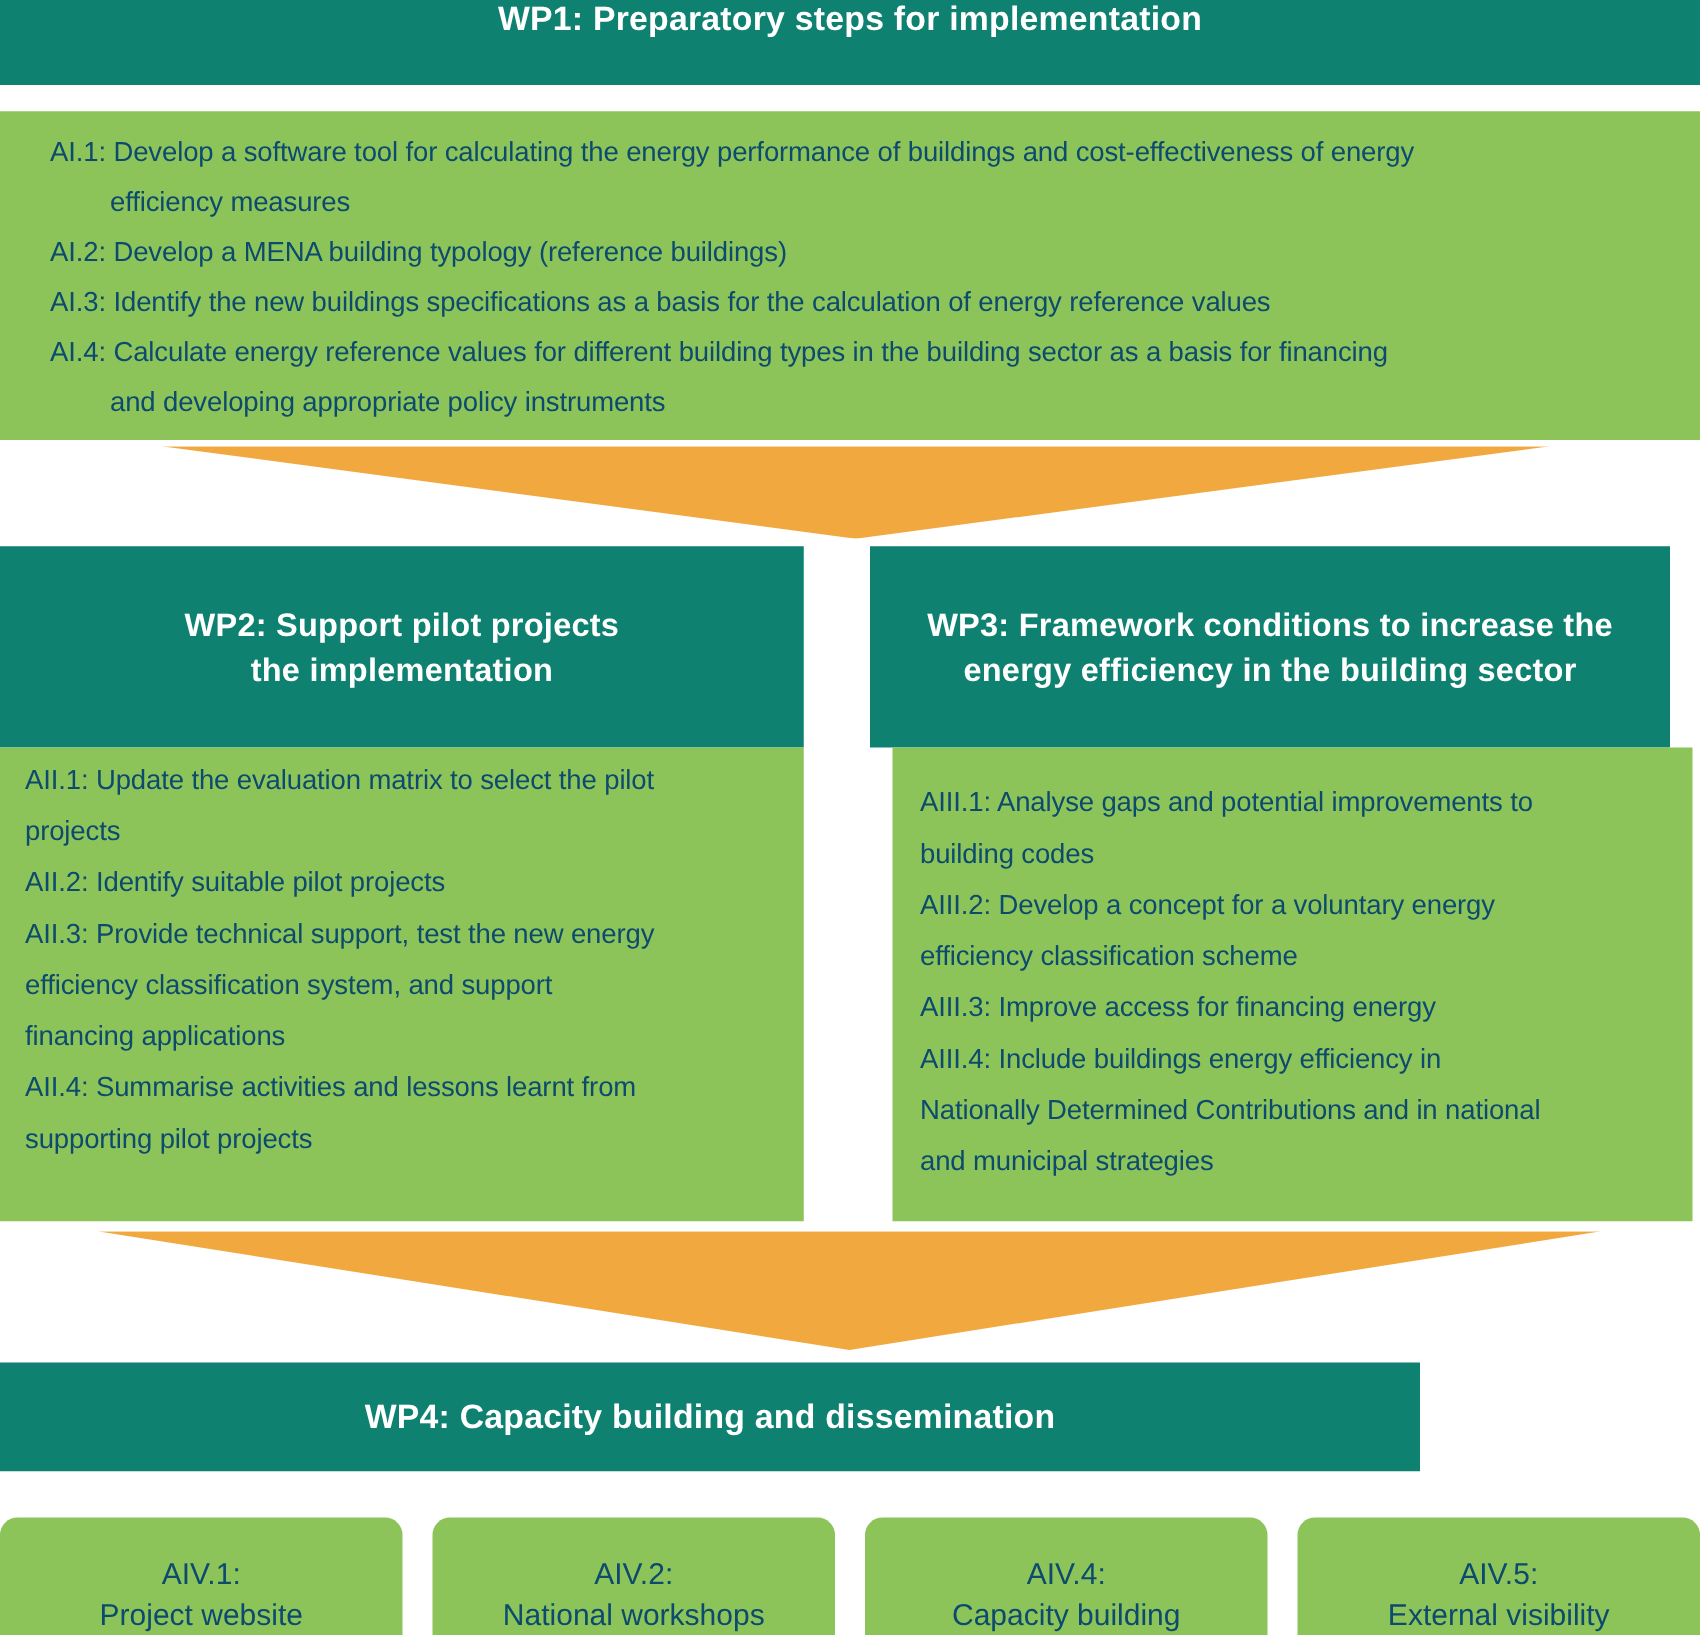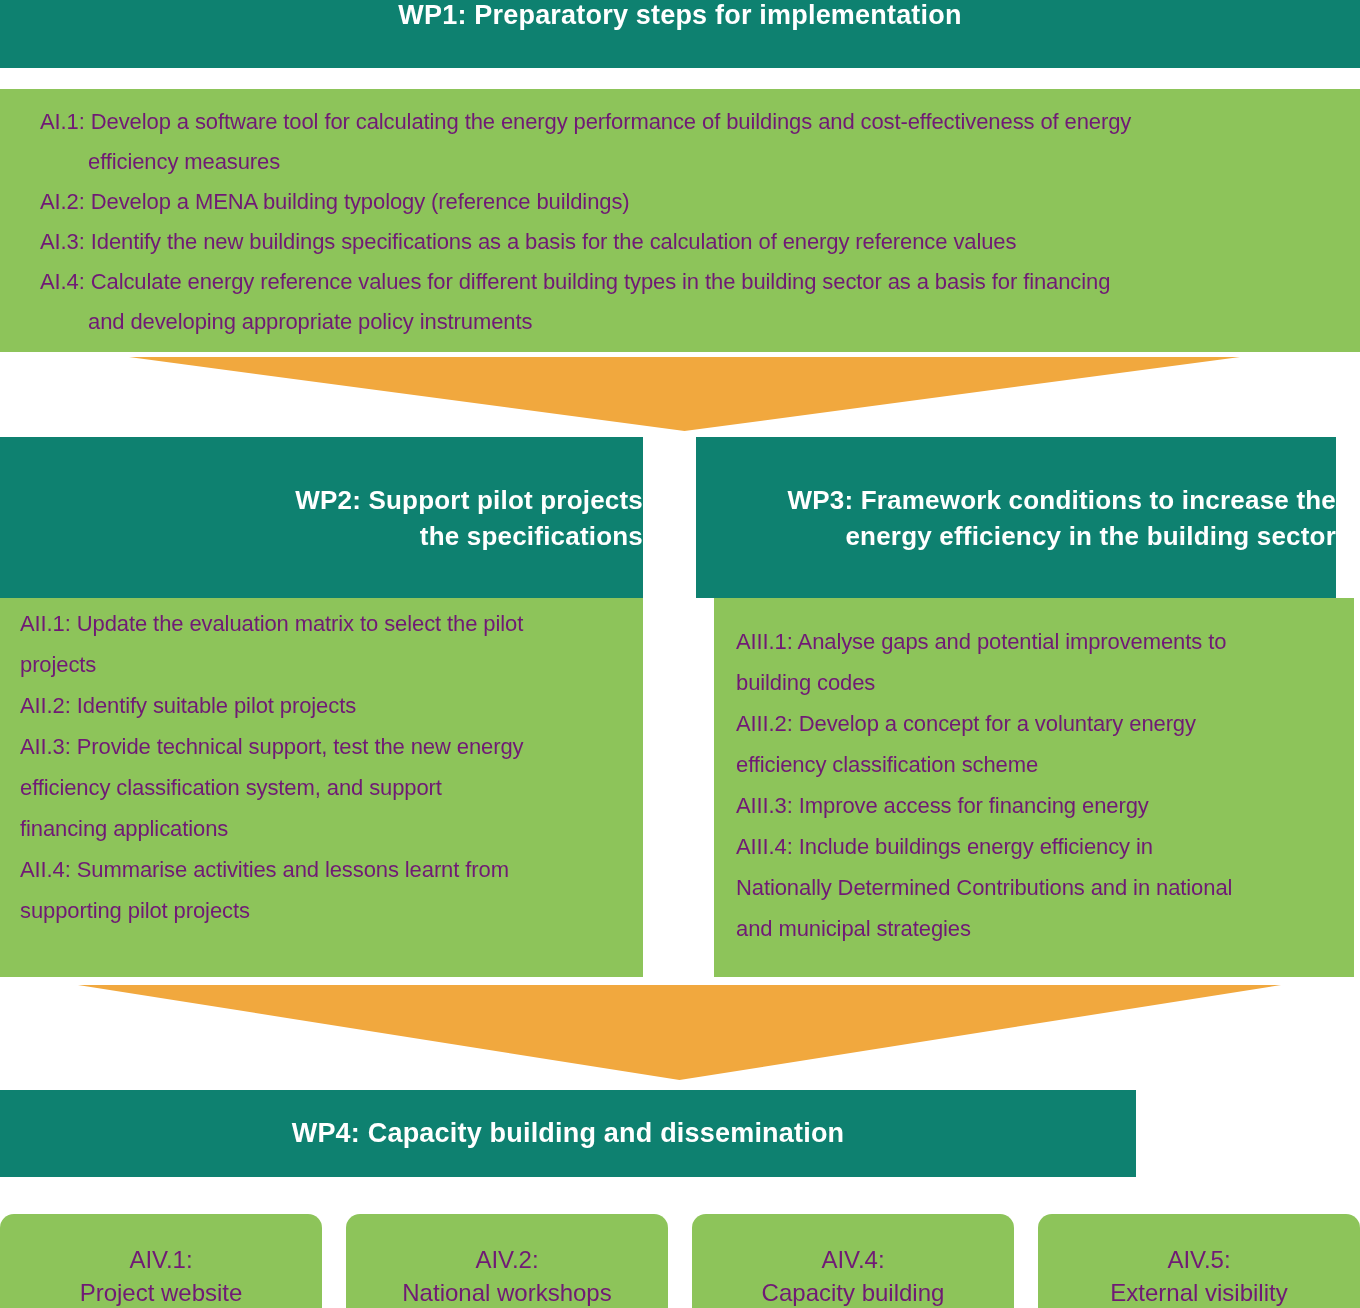--- a/index.html
+++ b/index.html
@@ -7,21 +7,21 @@
     position: relative;
     width: 1360px;
     height: 1308px;
     background: #ffffff;
     font-family: "Liberation Sans", sans-serif;
     overflow: hidden;
   }
 
   
   .teal-box { background: #0E8170; color: #ffffff; }
-  .green-box { background: #8DC45A; color: #701a75; }
+  .green-box { background: #8DC45A; color: #0c4a6e; }
   .hdr-text { font-weight: bold; color: #ffffff; letter-spacing: 0.2px; }
 
   
   .wp1-header {
     position: absolute; left: 0; top: 0; width: 1360px; height: 68px;
     display: flex; align-items: flex-start; justify-content: center;
   }
   .wp1-header .hdr-text { font-size: 27px; }
   .wp1-body {
     position: absolute; left: 0; top: 89px; width: 1360px; height: 263px;
@@ -34,21 +34,21 @@
   
   .arrow { position: absolute; background: #F1A83E; }
   .arrow1 { left: 129px; top: 357px; width: 1111px; height: 74px;
             clip-path: polygon(0 0, 100% 0, 50% 100%); }
   .arrow2 { left: 78px;  top: 985px; width: 1203px; height: 95px;
             clip-path: polygon(0 0, 100% 0, 50% 100%); }
 
   
   .wp2-header, .wp3-header {
     position: absolute; top: 437px; height: 161px;
-    display: flex; flex-direction: column; align-items: flex-end; justify-content: center;
+    display: flex; flex-direction: column; align-items: center; justify-content: center;
     text-align: center;
   }
   .wp2-header { left: 0; width: 643px; }
   .wp3-header { left: 696px; width: 640px; }
   .wp2-header .hdr-text, .wp3-header .hdr-text { font-size: 26px; line-height: 36px; }
 
   
   .wp2-body, .wp3-body {
     position: absolute; top: 598px; height: 379px;
     box-sizing: border-box; font-size: 22px; letter-spacing: -0.1px;
@@ -88,21 +88,21 @@
     <div class="bline">AI.2: Develop a MENA building typology (reference buildings)</div>
     <div class="bline">AI.3: Identify the new buildings specifications as a basis for the calculation of energy reference values</div>
     <div class="bline">AI.4: Calculate energy reference values for different building types in the building sector as a basis for financing</div>
     <div class="bline cont">and developing appropriate policy instruments</div>
   </section>
 
   <div class="arrow arrow1"></div>
 
   <header class="wp2-header teal-box">
     <span class="hdr-text">WP2: Support pilot projects</span>
-    <span class="hdr-text">the specifications</span>
+    <span class="hdr-text">the implementation</span>
   </header>
 
   <header class="wp3-header teal-box">
     <span class="hdr-text">WP3: Framework conditions to increase the</span>
     <span class="hdr-text">energy efficiency in the building sector</span>
   </header>
 
   <section class="wp2-body green-box">
     <div class="bline">AII.1: Update the evaluation matrix to select the pilot</div>
     <div class="bline">projects</div>

